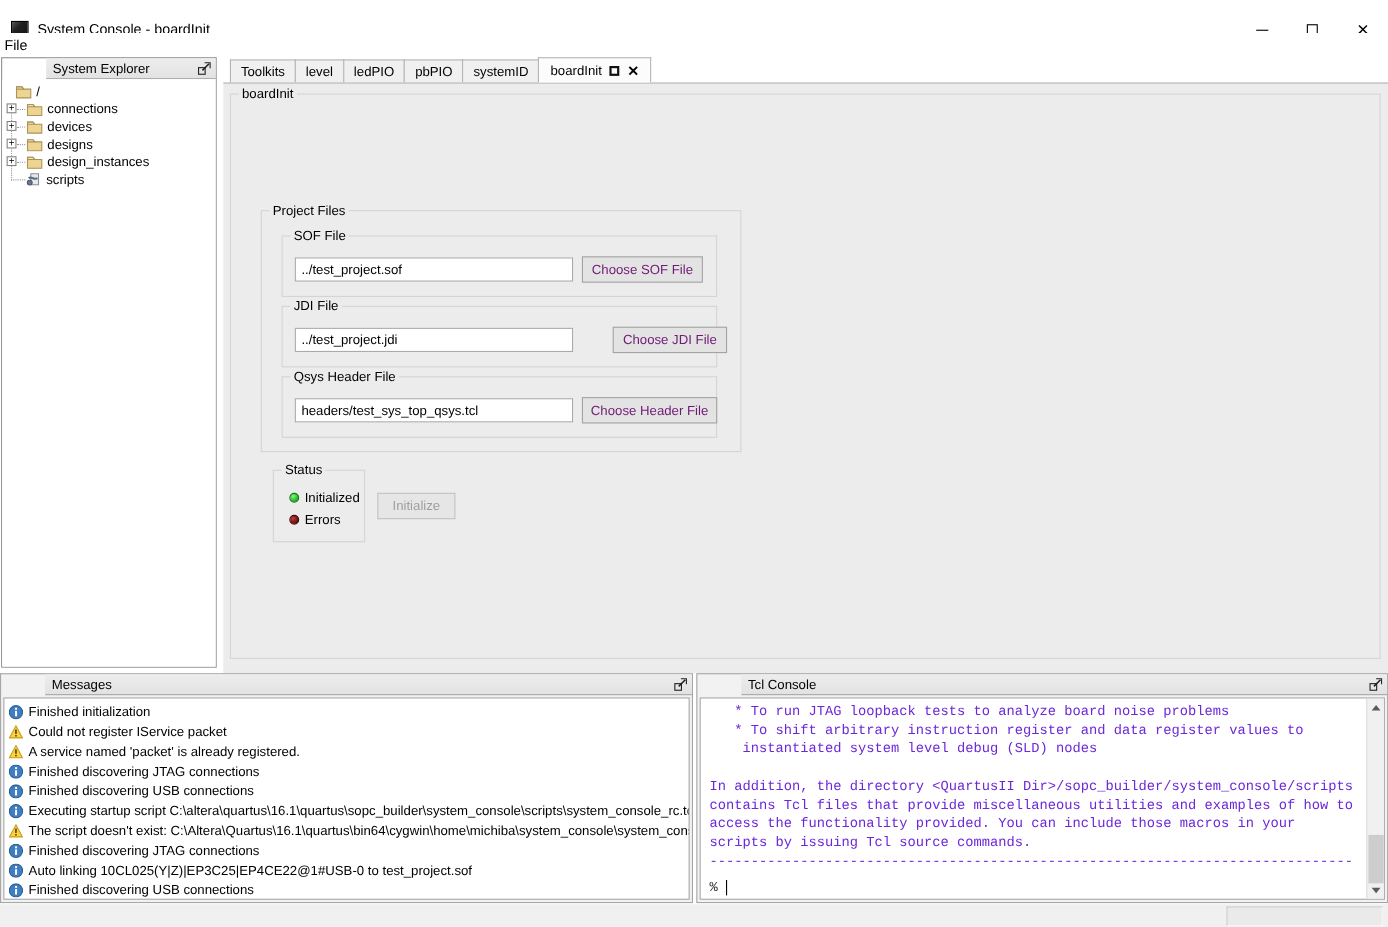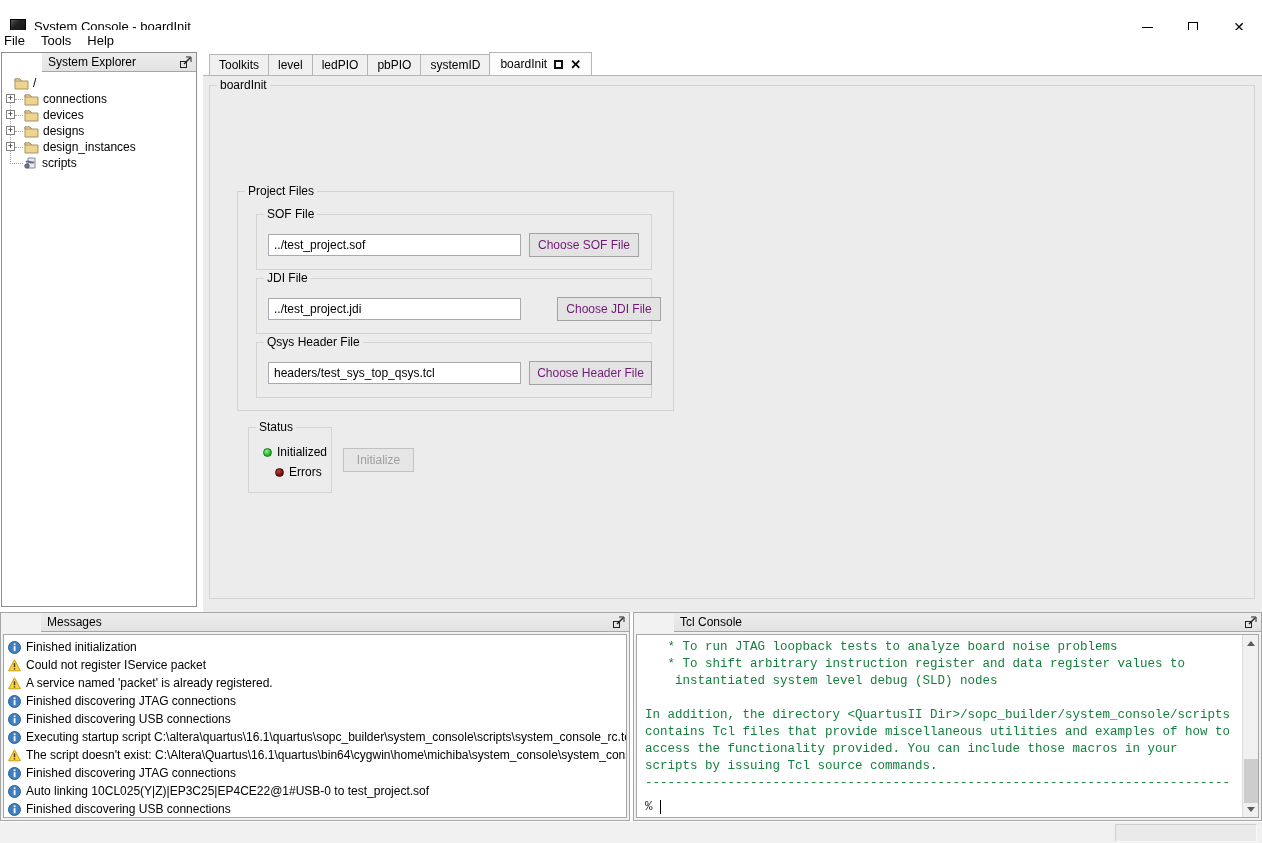--- a/index.html
+++ b/index.html
@@ -10,21 +10,21 @@
   .titlebar { position:absolute; left:0; top:12px; width:1262px; height:30px; background:#fff; }
   .app-icon { position:absolute; left:10px; top:7px; width:16px; height:16px; background:linear-gradient(135deg,#555 0%,#222 35%,#111 100%); border:1px solid #000; }
   .title-text { position:absolute; left:34px; top:0; line-height:30px; font-size:13px; }
   .win-controls { position:absolute; right:0; top:0; height:30px; display:flex; }
   .win-btn { width:46px; height:30px; display:flex; align-items:center; justify-content:center; }
   .glyph-min { width:11px; border-top:1px solid #000; display:inline-block; }
   .glyph-max { width:10px; height:10px; border:1px solid #000; display:inline-block; }
   .glyph-close { font-size:14px; line-height:1; }
 
   
-  .menubar { position:absolute; left:0; top:30px; width:1262px; height:21px; background:#fff; display:flex; }
+  .menubar { position:absolute; left:0; top:30px; width:1262px; height:21px; background:#fff; display:flex;flex-direction:column; }
   .menu-item { padding:0 8px; line-height:21px; font-size:13px; }
   .menu-item:first-child { padding-left:4px; }
 
   
   .panel-header { position:absolute; left:0; top:0; right:0; height:19px; background:linear-gradient(#ededed,#e2e2e2); border-bottom:1px solid #a6a6a6;margin-left:40px; }
   .panel-title { position:absolute; left:6px; top:0; line-height:18px; font-size:12px; }
   .float-icon { position:absolute; right:4px; top:3px; width:13px; height:13px; }
 
   
   .explorer { position:absolute; left:1px; top:52px; width:196px; height:555px; background:#fff; border:1px solid #8f8f8f; }
@@ -63,21 +63,21 @@
   
   .messages { position:absolute; left:0; top:612px; width:630px; height:209px; border:1px solid #a6a6a6; background:#f2f2f2; }
   .msg-list { position:absolute; left:2px; right:2px; top:21px; bottom:2px; background:#fff; border:1px solid #a6a6a6; overflow:hidden; padding-top:3px; }
   .msg-row { display:flex; align-items:center; height:18px; padding-left:4px; white-space:nowrap; }
   .msg-text { margin-left:5px; font-size:12px; }
   .msg-ico { flex:0 0 13px; height:13px; }
 
   
   .tcl { position:absolute; left:633px; top:612px; width:629px; height:209px; border:1px solid #a6a6a6; background:#f2f2f2; }
   .tcl-body { position:absolute; left:2px; right:2px; top:21px; bottom:2px; background:#fff; border:1px solid #a6a6a6; overflow:hidden; }
-  .tcl-text { position:absolute; left:8px; top:4px; right:20px; font-family:"Liberation Mono", monospace; font-size:12.5px; line-height:17px; color:#15803d; white-space:pre; }
+  .tcl-text { position:absolute; left:8px; top:4px; right:20px; font-family:"Liberation Mono", monospace; font-size:12.5px; line-height:17px; color:#6d28d9; white-space:pre; }
   .tcl-prompt { position:absolute; left:8px; bottom:3px; font-family:"Liberation Mono", monospace; font-size:12.5px; color:#2e2e2e; }
   .caret { display:inline-block; width:1px; height:14px; background:#000; vertical-align:middle; margin-left:7px; }
   .vscroll { position:absolute; right:0; top:0; bottom:0; width:16px; background:#f0f0f0; border-left:1px solid #dcdcdc; }
   .scroll-btn { position:absolute; left:0; width:16px; height:16px; display:flex; align-items:center; justify-content:center; }
   .scroll-up { top:0; } .scroll-down { bottom:0; }
   .arrow-up { width:0; height:0; border-left:4px solid transparent; border-right:4px solid transparent; border-bottom:5px solid #5a5a5a; }
   .arrow-down { width:0; height:0; border-left:4px solid transparent; border-right:4px solid transparent; border-top:5px solid #5a5a5a; }
   .scroll-thumb { position:absolute; left:1px; width:14px; top:124px; height:44px; background:#cdcdcd; }
 
   
@@ -218,21 +218,21 @@
         <button class="btn" style="left:272px; top:18px; width:123px;">Choose Header File</button>
       </div>
     </div>
 
     <div class="groupbox" style="left:45px; top:351px; width:84px; height:66px;">
       <span class="gb-label">Status</span>
       <div class="led-row" style="position:absolute; left:14px; top:15px;">
         <span class="led led-green"></span>
         <span>Initialized</span>
       </div>
-      <div class="led-row" style="position:absolute; left:26px; top:35px;">
+      <div class="led-row" style="position:absolute; left:14px; top:35px;">
         <span class="led led-red"></span>
         <span>Errors</span>
       </div>
     </div>
 
     <button class="btn disabled" style="left:140px; top:372px; width:71px;">Initialize</button>
   </div>
 </div>
 
 <div class="messages">

